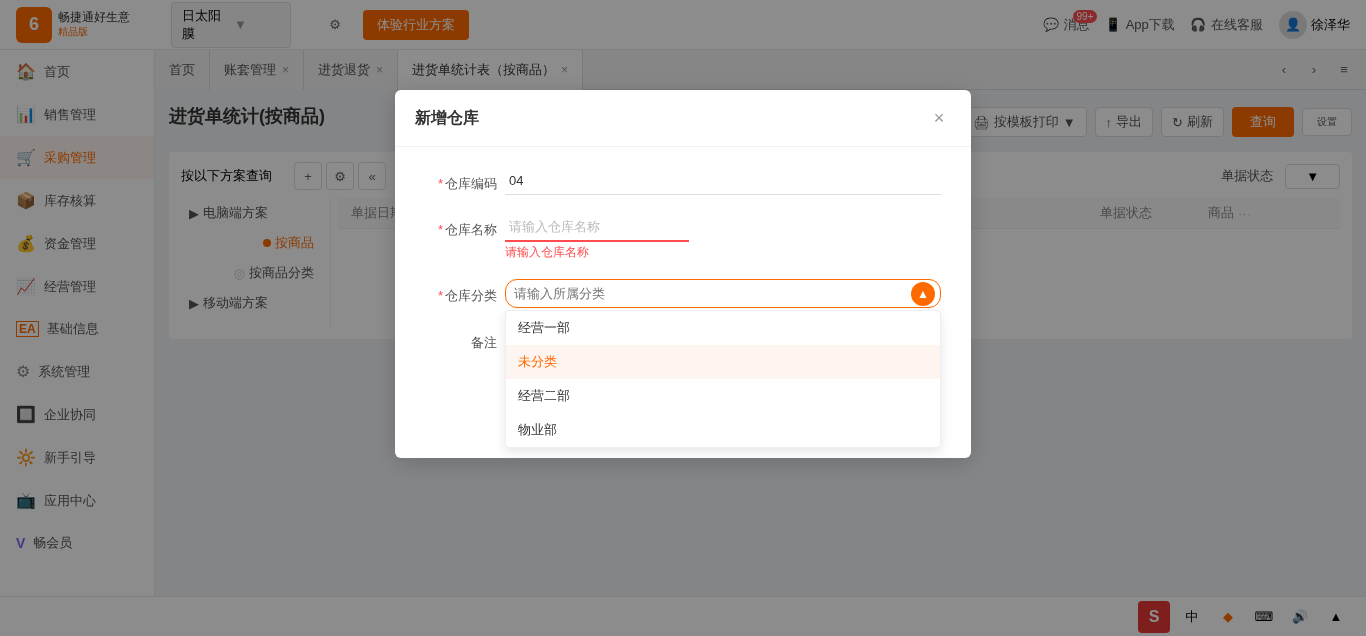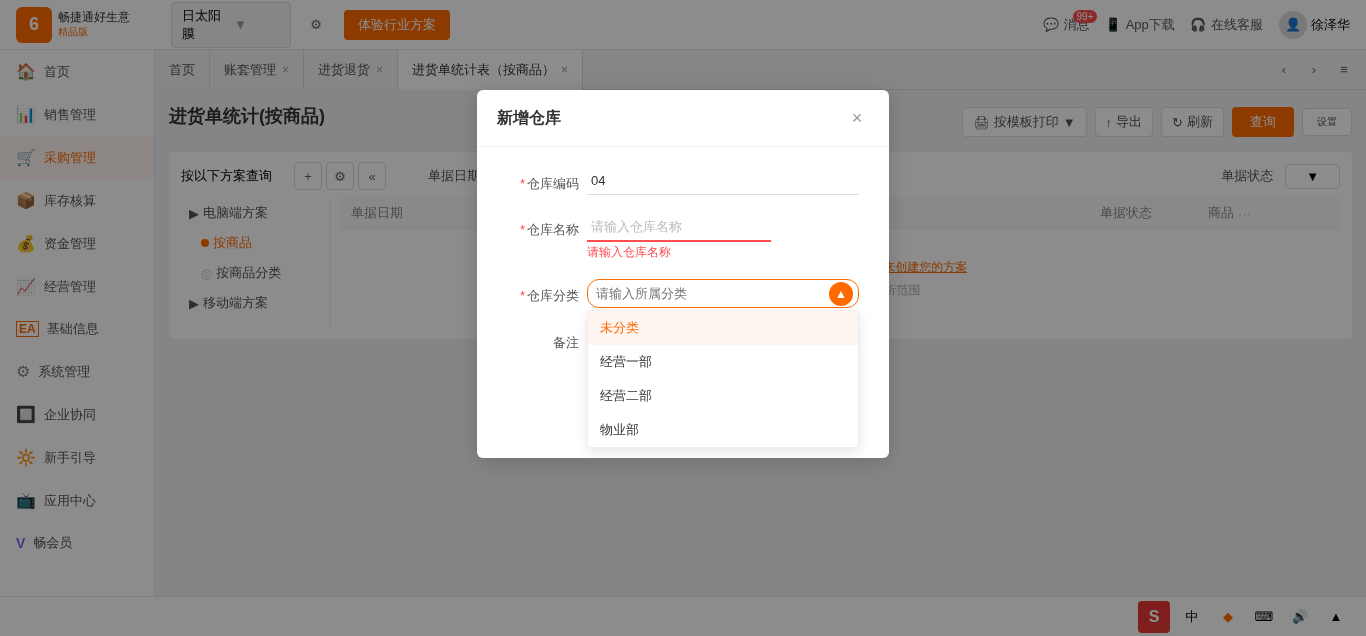--- a/index.html
+++ b/index.html
@@ -37,21 +37,21 @@
     }
     .logo-text { font-size: 12px; color: #333; line-height: 1.3; }
     .logo-sub { font-size: 10px; color: #ff6a00; }
     .store-selector {
       display: flex;
       align-items: center;
       background: #f5f5f5;
       border: 1px solid #ddd;
       border-radius: 4px;
       padding: 4px 10px;
-      margin-right: 9px;
+      margin-right: 28px;
       cursor: pointer;
       min-width: 120px;
     }
     .store-selector span { flex: 1; }
     .store-arrow { color: #999; margin-left: 6px; }
     .gear-btn {
       width: 32px;
       height: 32px;
       display: flex;
       align-items: center;
@@ -250,40 +250,40 @@
       align-items: center;
       gap: 4px;
     }
     .tree-item.active { color: #ff6a00; }
     .tree-item .tree-dot {
       width: 8px; height: 8px;
       border-radius: 50%;
       background: #ff6a00;
       flex-shrink: 0;
     }
-    .tree-child { padding-left: 20px; }
+    .tree-child { padding-left: 20px; justify-content: flex-end; }
     .table-header { display: flex; background: #fafafa; border-bottom: 1px solid #eee; padding: 6px 12px; gap: 8px; }
 
     
     .overlay {
       position: fixed;
       top: 0; left: 0; right: 0; bottom: 0;
       background: rgba(0,0,0,0.45);
       z-index: 100;
       display: flex;
       align-items: flex-start;
       justify-content: center;
       padding-top: 90px;
     }
 
     
     .modal {
       background: #fff;
       border-radius: 6px;
-      width: 412px;
+      width: 576px;
       box-shadow: 0 4px 24px rgba(0,0,0,0.18);
       position: relative;
       padding: 0;
     }
     .modal-header {
       padding: 16px 20px;
       border-bottom: 1px solid #f0f0f0;
       display: flex;
       align-items: center;
       justify-content: space-between;
@@ -684,22 +684,22 @@
           </div>
         </div>
       </div>
 
       <div class="form-row" style="position:relative;">
         <label class="form-label required">仓库分类</label>
         <div class="category-input-wrap">
           <input class="category-input" type="text" placeholder="请输入所属分类" style="">
           <div class="category-arrow">▲</div>
           <div class="dropdown-list">
+            <div class="dropdown-item">经营一部</div>
             <div class="dropdown-item selected">未分类</div>
-            <div class="dropdown-item">经营一部</div>
             <div class="dropdown-item">经营二部</div>
             <div class="dropdown-item">物业部</div>
           </div>
         </div>
       </div>
 
       <div class="form-row">
         <label class="form-label">备注</label>
         <input class="notes-input" type="text" style="">
       </div>

